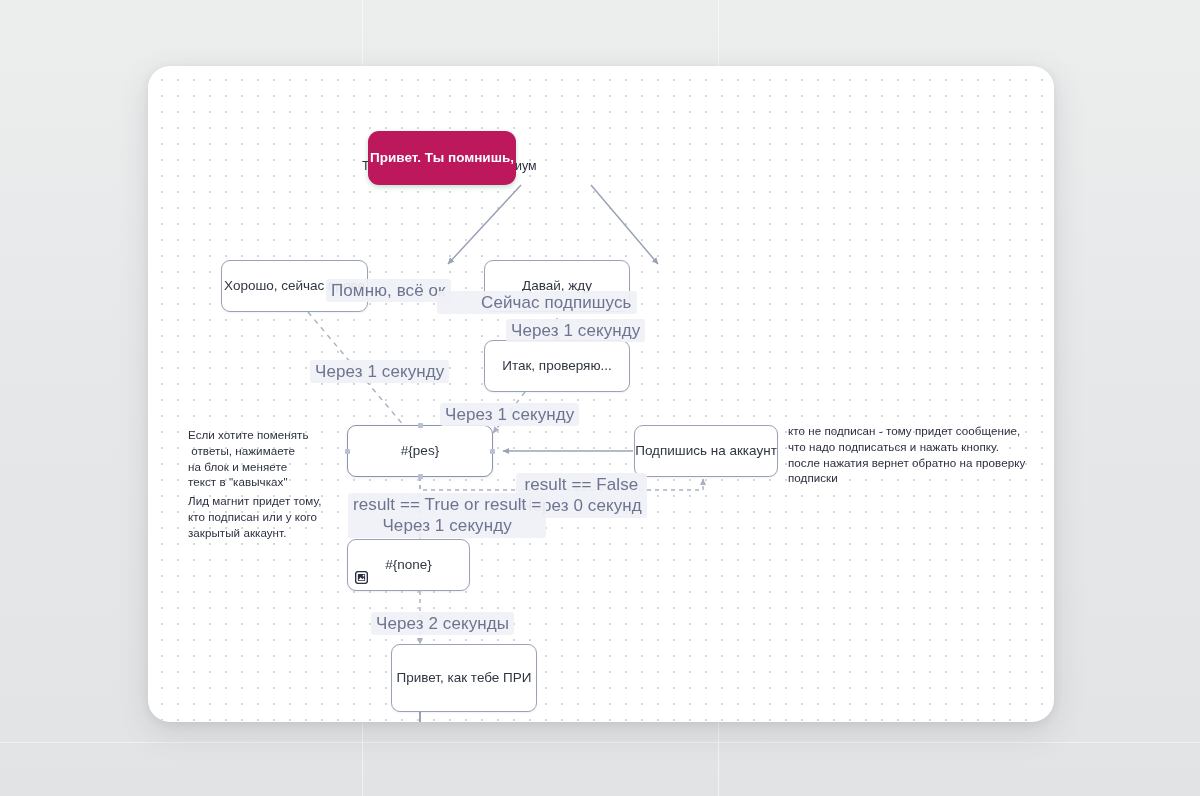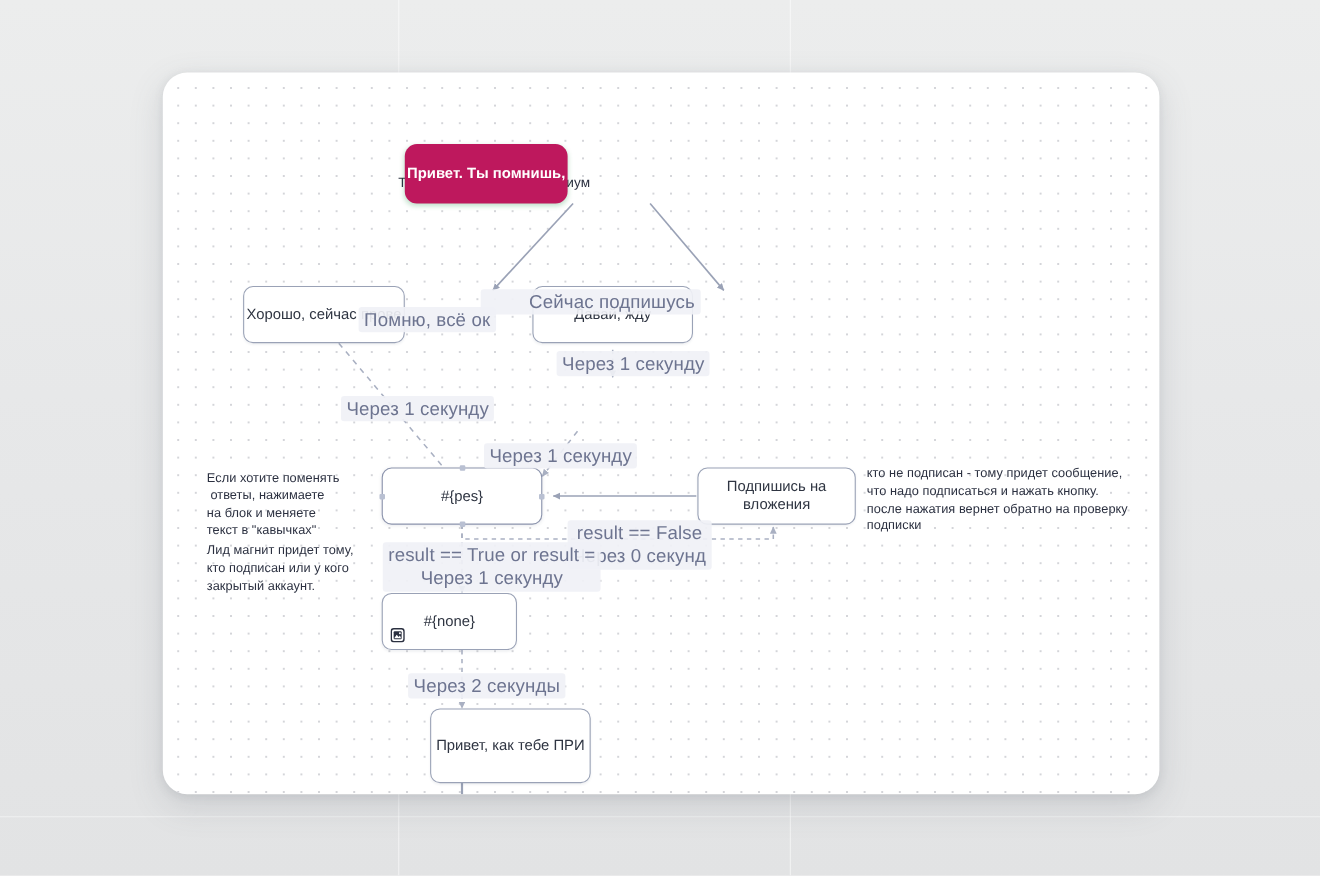--- a/index.html
+++ b/index.html
@@ -208,52 +208,55 @@
     </div>
 
     <div class="node" style="left:73px; top:194px; width:147px; height:52px;">
       <span>Хорошо, сейчас прове</span>
     </div>
 
     <div class="node" style="left:336px; top:194px; width:146px; height:52px;">
       <span>Давай, жду</span>
     </div>
 
+    <div class="node" style="left:336px; top:274px; width:146px; height:52px;">
+      <span>Итак, проверяю...</span>
+    </div>
 
     <div class="node selected" style="left:199px; top:359px; width:146px; height:52px;">
       <span>#{pes}</span>
       <span class="handle h-t"></span>
       <span class="handle h-b"></span>
       <span class="handle h-l"></span>
       <span class="handle h-r"></span>
     </div>
 
     <div class="node" style="left:486px; top:359px; width:144px; height:52px;">
-      <span>Подпишись на вложения</span>
+      <span>Подпишись на аккаунт</span>
     </div>
 
     <div class="node" style="left:199px; top:473px; width:123px; height:52px;">
       <span>#{none}</span>
       <span class="attach-icon">
         <svg viewBox="0 0 14 14" width="13" height="13" aria-hidden="true">
           <rect x="0.7" y="0.7" width="12.6" height="12.6" rx="2.6" fill="none" stroke="#2b3040" stroke-width="1.5"></rect>
           <rect x="3.1" y="3.1" width="7.8" height="7.8" rx="1" fill="#2b3040"></rect>
           <path d="M3.6,9.9 L6.1,6.6 L7.9,8.8 L9.2,7.3 L10.4,9.9 z" fill="#ffffff"></path>
           <circle cx="9.2" cy="5.1" r="0.95" fill="#ffffff"></circle>
         </svg>
       </span>
     </div>
 
     <div class="node" style="left:199px; top:578px; width:146px; height:68px;margin-left:44px;">
       <span>Привет, как тебе ПРИ</span>
     </div>
 
     <div class="edge-label" style="left:178px; top:213px;">Помню, всё ок</div>
 
-    <div class="edge-label" style="left:289px; top:197px;padding-left:44px;">Сейчас подпишусь</div>
+    <div class="edge-label" style="left:289px; top:225px;padding-left:44px;">Сейчас подпишусь</div>
 
     <div class="edge-label" style="left:358px; top:253px;">Через 1 секунду</div>
 
     <div class="edge-label" style="left:162px; top:294px;">Через 1 секунду</div>
 
     <div class="edge-label" style="left:292px; top:337px;">Через 1 секунду</div>
 
     <div class="edge-label" style="left:368px; top:407px;">result == False
 Через 0 секунд</div>
 

